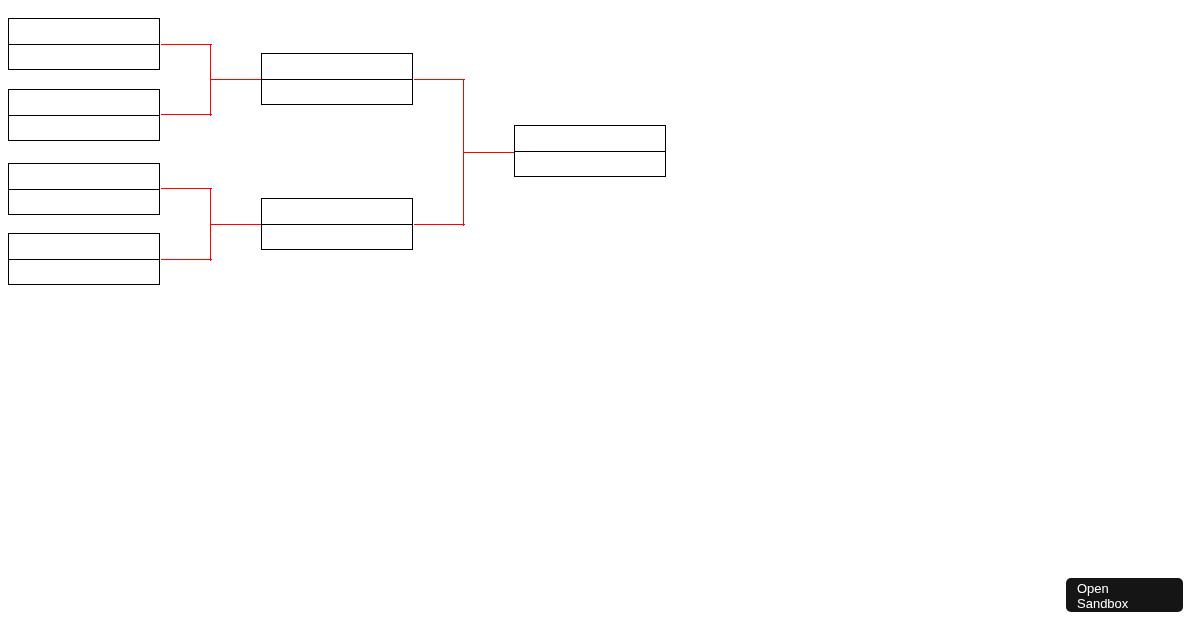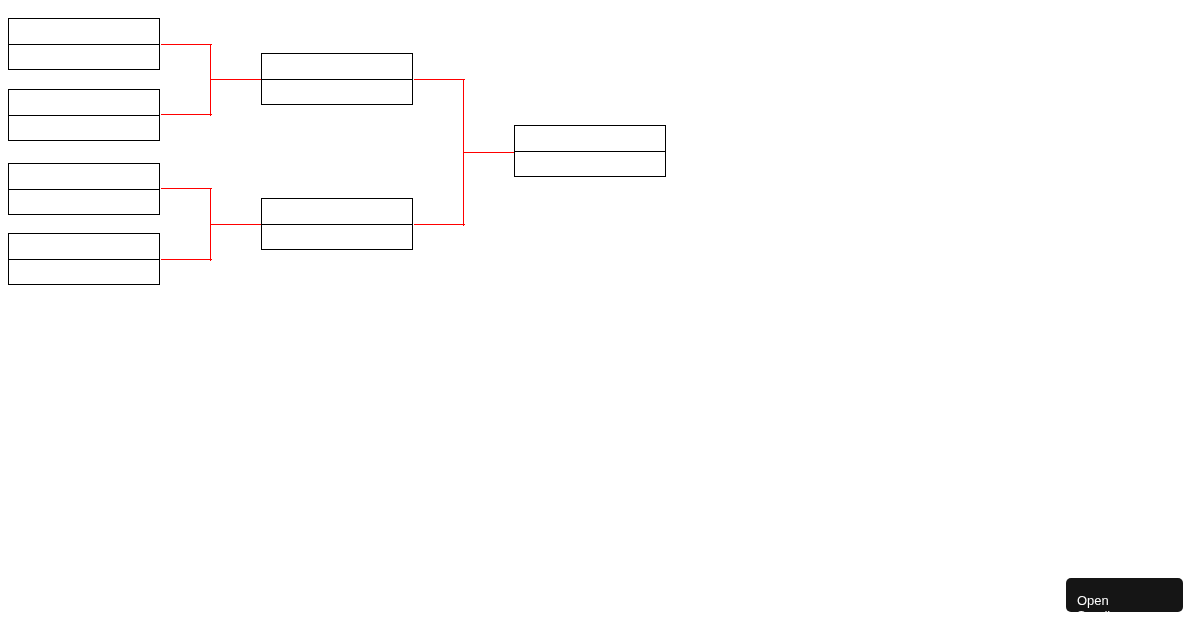--- a/index.html
+++ b/index.html
@@ -66,21 +66,21 @@
     left: 1066px;
     top: 578px;
     width: 117px;
     height: 34px;
     background: #151515;
     border-radius: 5px;
     color: #ffffff;
     font-family: "Liberation Sans", sans-serif;
     font-size: 13px;
     line-height: 15px;
-    padding: 15px 0 0 11px;
+    padding: 3px 0 0 11px;
     cursor: pointer;
     user-select: none;
   }
   #open-sandbox-badge .badge-line {
     display: block;
     white-space: nowrap;
   }
 </style>
 </head>
 <body>

